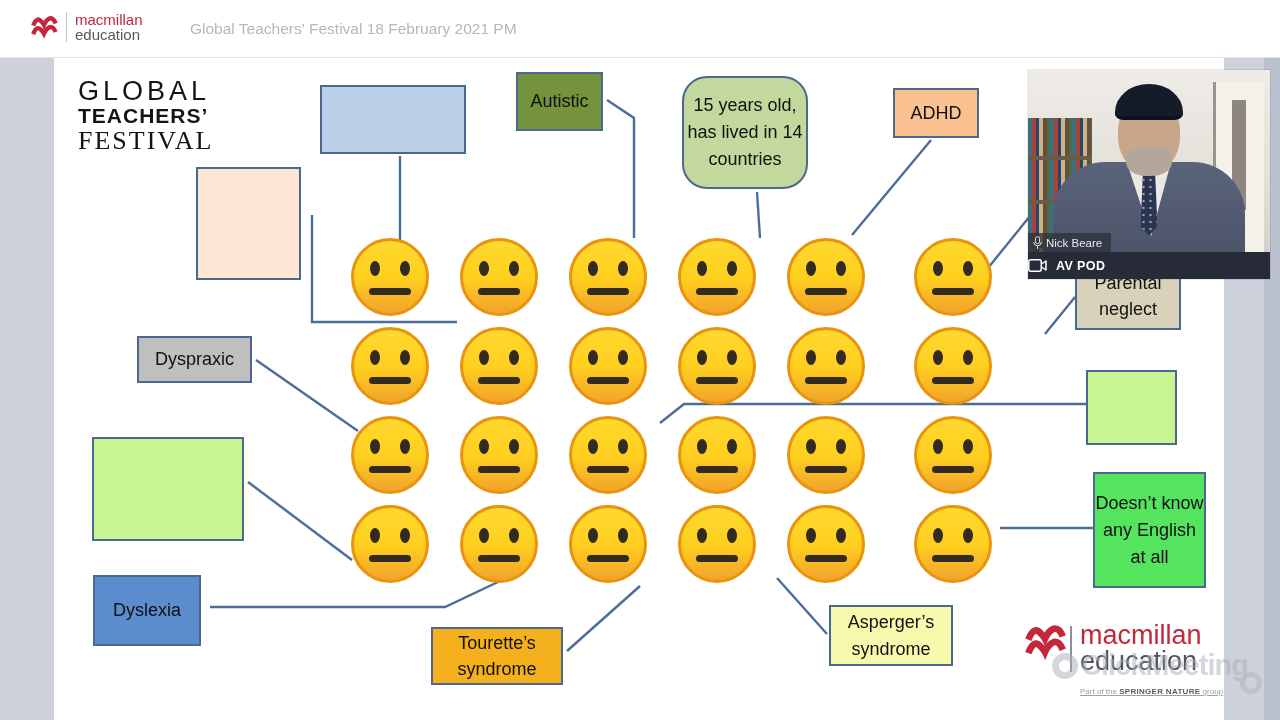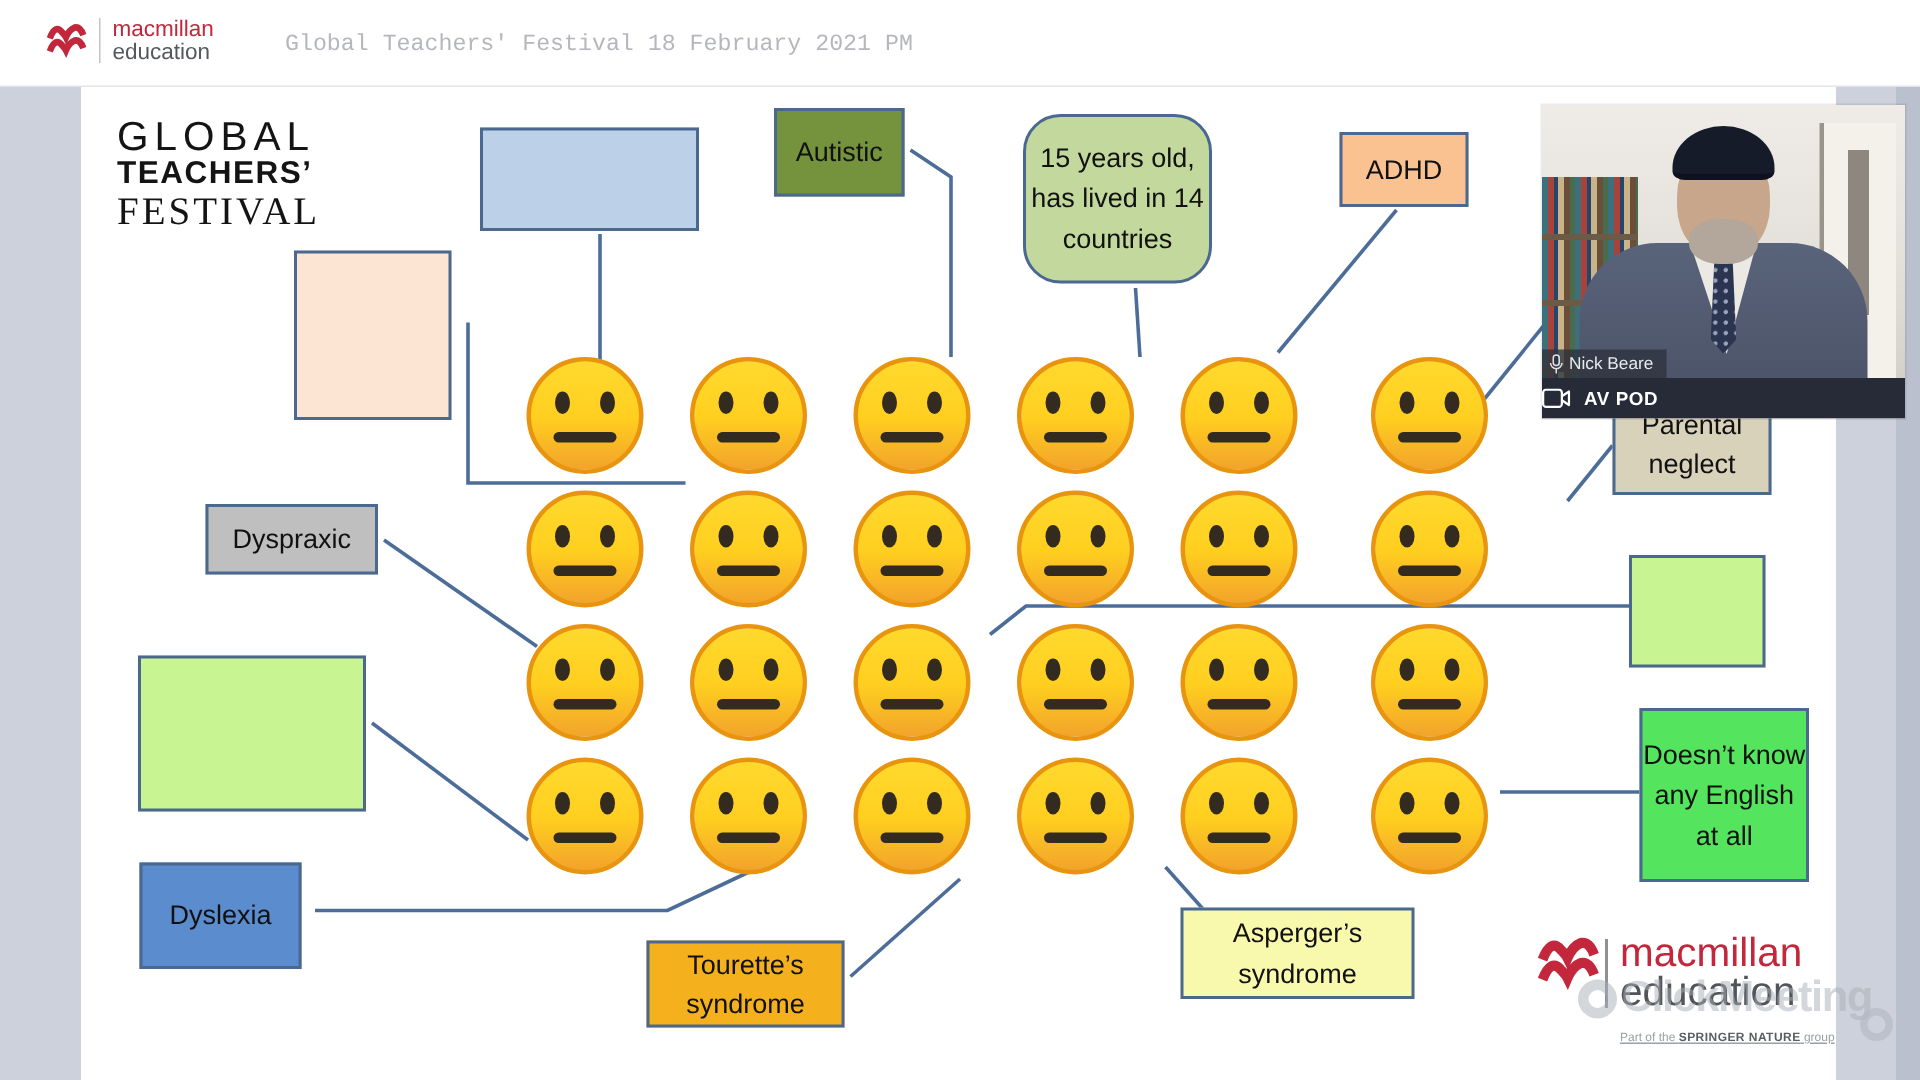--- a/index.html
+++ b/index.html
@@ -7,21 +7,21 @@
     width:1280px;height:720px;position:relative;overflow:hidden;
     background:#ccd1db;font-family:"Liberation Sans",sans-serif;
   }
   
   .header{position:absolute;left:0;top:0;width:1280px;height:57px;background:#ffffff;border-bottom:1px solid #e4e5e8;z-index:10;}
   .h-logo{position:absolute;left:30px;top:12px;display:flex;align-items:center;gap:8px;}
   .h-divider{width:1px;height:30px;background:#c0c3c8;}
   .h-brand{line-height:15px;font-size:15px;}
   .h-brand .b1{color:#c2273b;}
   .h-brand .b2{color:#55585c;}
-  .h-title{position:absolute;left:190px;top:20px;font-size:15.5px;color:#b5b7bd;font-family:Liberation Mono, monospace;}
+  .h-title{position:absolute;left:190px;top:20px;font-size:15.5px;color:#b5b7bd;}
   
   .slide{position:absolute;left:54px;top:58px;width:1170px;height:662px;background:#ffffff;}
   .edge-strip{position:absolute;left:1264px;top:58px;width:16px;height:662px;background:#bac0cd;}
   
   .gtf{position:absolute;left:24px;top:20px;color:#141414;z-index:3;}
   .gtf .l1{font-size:27px;font-weight:400;letter-spacing:4px;line-height:27px;}
   .gtf .l2{font-size:21px;font-weight:700;letter-spacing:1px;line-height:22px;}
   .gtf .l3{font-family:"Liberation Serif",serif;font-size:26px;letter-spacing:2px;line-height:27px;}
   
   .lines{position:absolute;left:0;top:0;z-index:1;}
@@ -42,21 +42,21 @@
   .bx-15y{left:628px;top:18px;width:126px;height:113px;line-height:1.5;}
   .bx-adhd{left:839px;top:30px;width:86px;height:50px;}
   .bx-peach{left:142px;top:109px;width:105px;height:113px;}
   .bx-parental{left:1021px;top:204px;width:106px;height:68px;}
   .bx-dyspraxic{left:83px;top:278px;width:115px;height:47px;}
   .bx-greenL{left:38px;top:379px;width:152px;height:104px;}
   .bx-greenR{left:1032px;top:312px;width:91px;height:75px;}
   .bx-english{left:1039px;top:414px;width:113px;height:116px;line-height:1.5;}
   .bx-dyslexia{left:39px;top:517px;width:108px;height:71px;}
   .bx-tourettes{left:377px;top:569px;width:132px;height:58px;}
-  .bx-aspergers{left:733px;top:547px;width:156px;height:61px;}
+  .bx-aspergers{left:775px;top:547px;width:124px;height:61px;}
   
   .video{position:absolute;left:974px;top:12px;width:242px;height:209px;z-index:5;overflow:hidden;background:#ddd8d2;box-shadow:0 0 0 1px rgba(0,0,0,.08);}
   .v-photo{position:absolute;left:0;top:0;right:0;height:182px;background:linear-gradient(180deg,#efece7 0%,#e3dfd9 60%,#d4d0ca 100%);}
   .v-door{position:absolute;right:6px;top:12px;width:48px;height:170px;background:#f4f1ea;border-left:3px solid #9a958c;}
   .v-doorin{position:absolute;right:24px;top:30px;width:14px;height:110px;background:#8d8780;}
   .v-shelf{position:absolute;left:0;top:48px;width:64px;height:134px;
     background:
       linear-gradient(#6b5b46 0 4px,transparent 4px) 0 38px/100% 44px repeat-y,
       repeating-linear-gradient(90deg,#3d6f7d 0 4px,#a8433a 4px 8px,#27456b 8px 11px,#c9b48a 11px 15px,#6b4e3a 15px 19px,#496b4e 19px 22px);
   }

